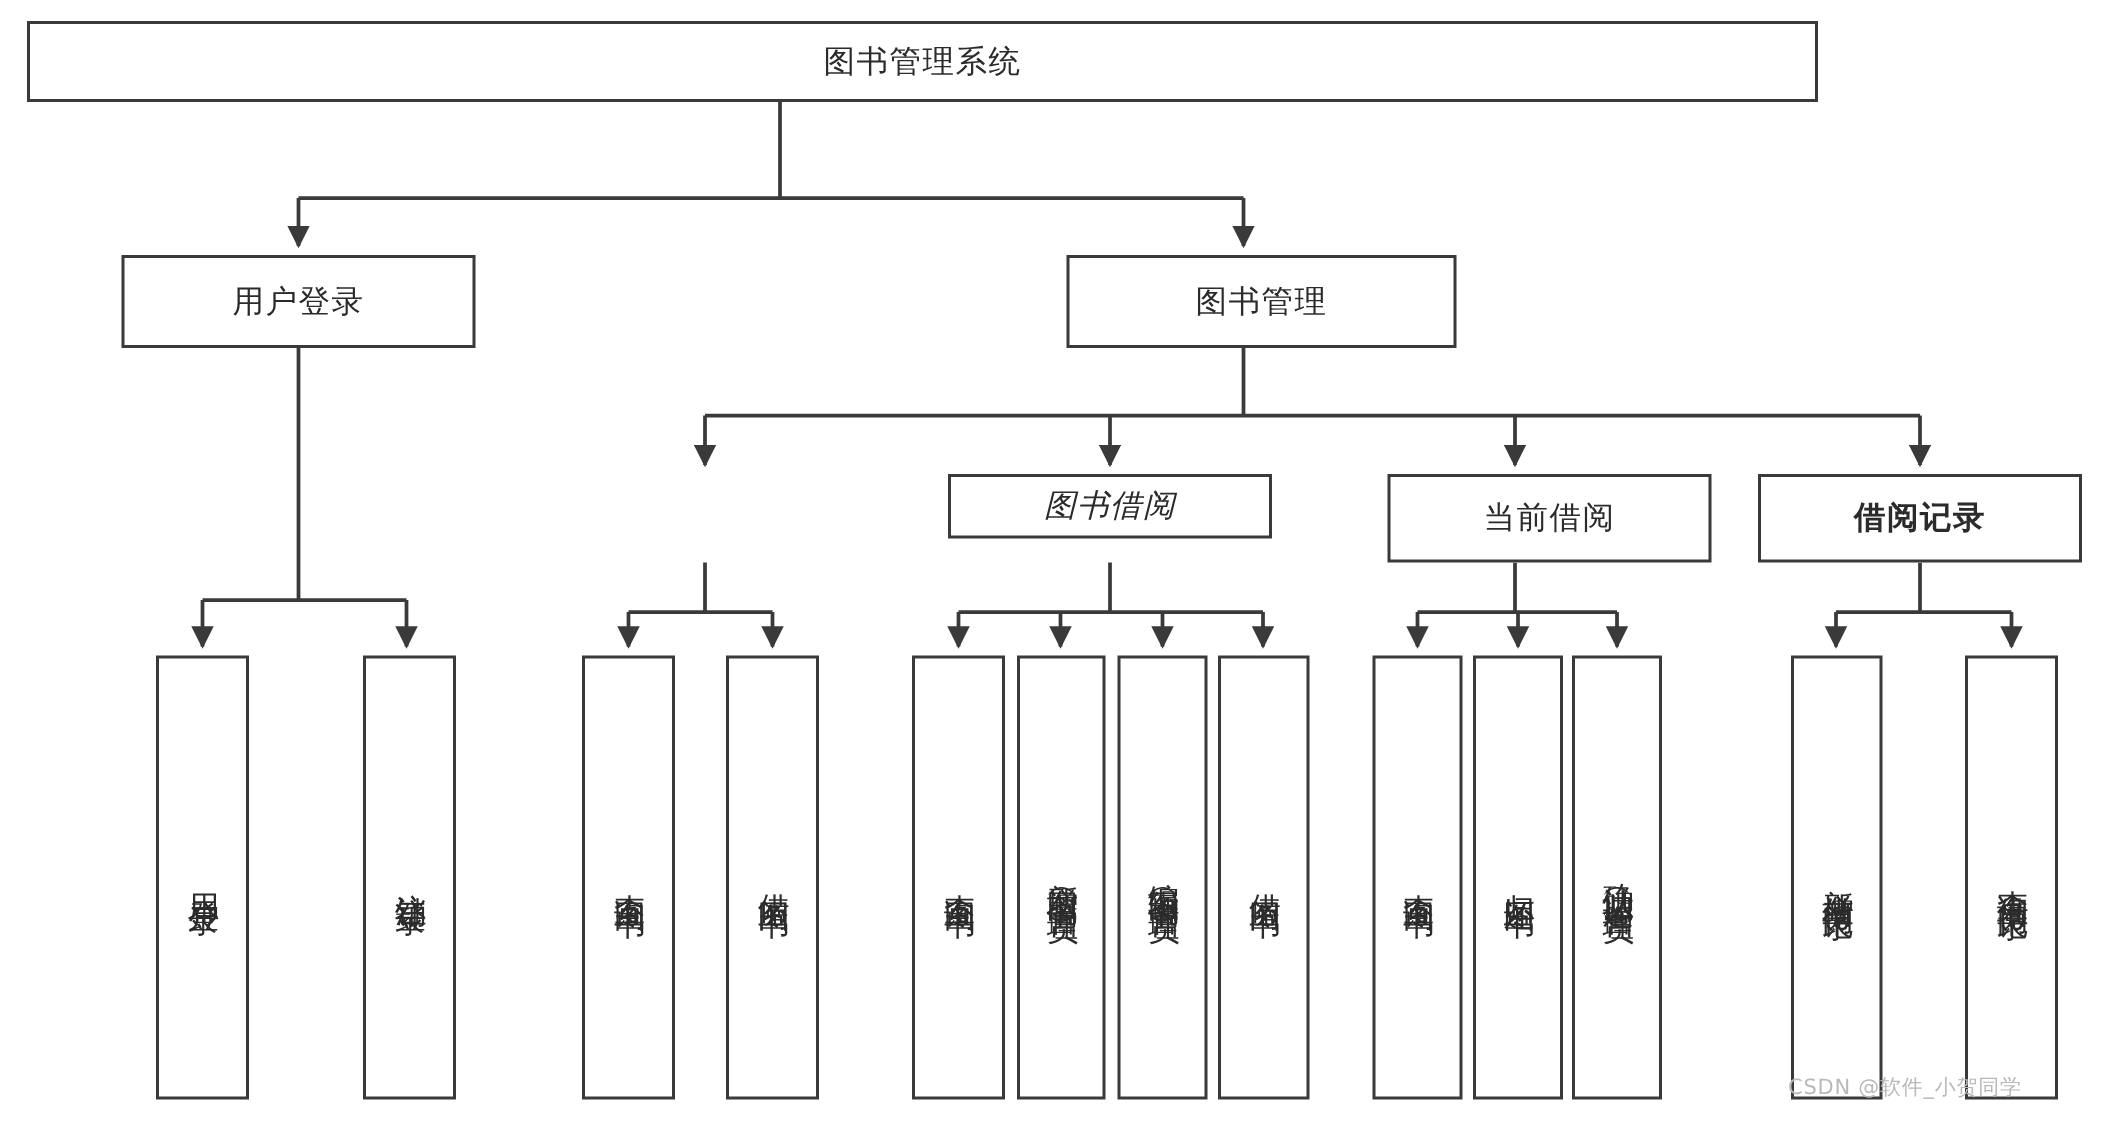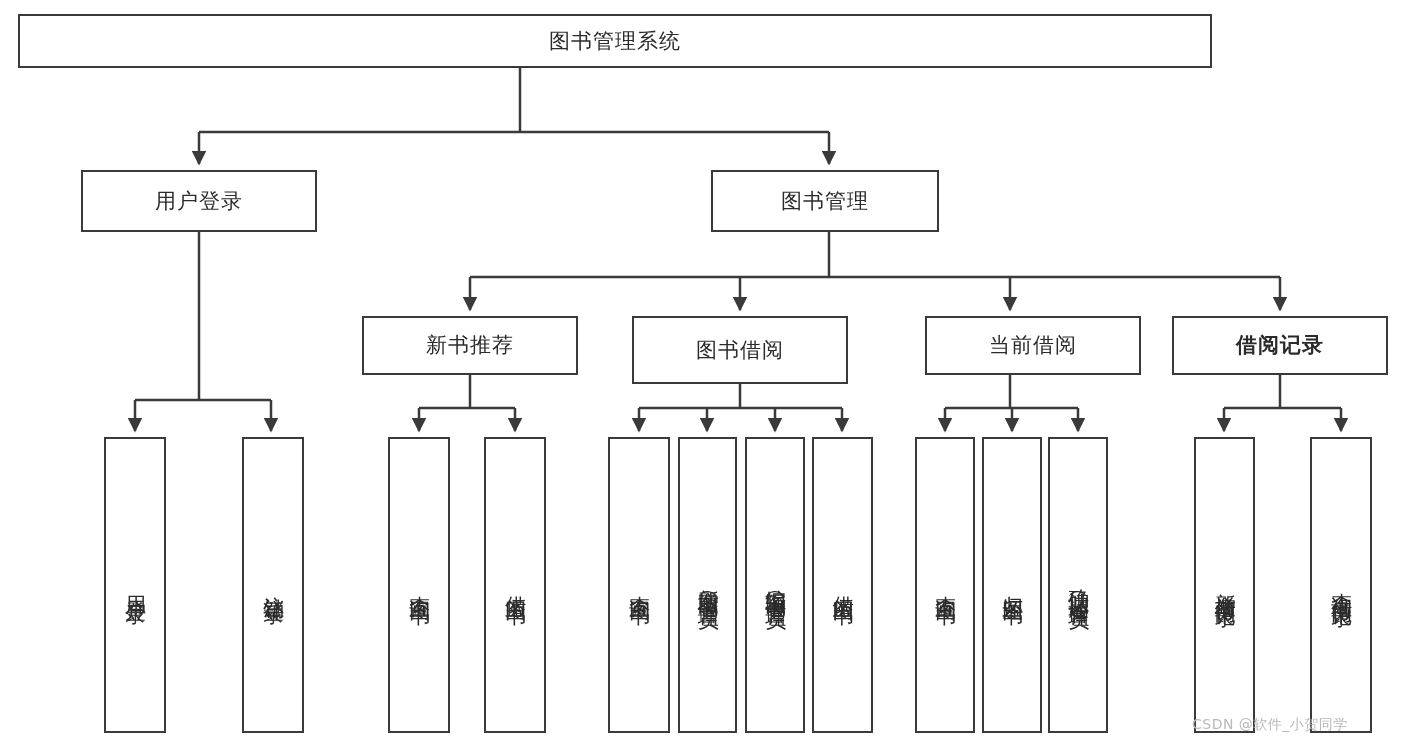--- a/index.html
+++ b/index.html
@@ -114,28 +114,25 @@
     </g>
   </svg>
 
   <div class="node root" style="left:18px;top:14px;width:1194px;height:54px;">
     <span class="cap">图书管理系统</span>
   </div>
 
   <div class="node" style="left:81px;top:170px;width:236px;height:62px;">
     <span class="cap">用户登录</span>
   </div>
-  <div class="node" style="left:711px;top:170px;width:228px;height:62px;">
+  <div class="node" style="left:711px;top:170px;width:260px;height:62px;">
     <span class="cap">图书管理</span>
   </div>
 
-  <div class="node" style="left:362px;top:316px;width:216px;height:59px;">
-    <span class="cap">新书推荐</span>
-  </div>
-  <div class="node" style="left:632px;top:316px;width:216px;height:68px;">
+  <div class="node" style="left:632px;top:316px;width:216px;height:43px;font-style:italic;">
     <span class="cap">图书借阅</span>
   </div>
   <div class="node" style="left:902px;top:316px;width:216px;height:59px;margin-left:23px;">
     <span class="cap">当前借阅</span>
   </div>
   <div class="node" style="left:1172px;top:316px;width:216px;height:59px;font-weight:bold;">
     <span class="cap">借阅记录</span>
   </div>
 
   <div class="node leaf" style="left:104px;top:437px;width:62px;height:296px;">

